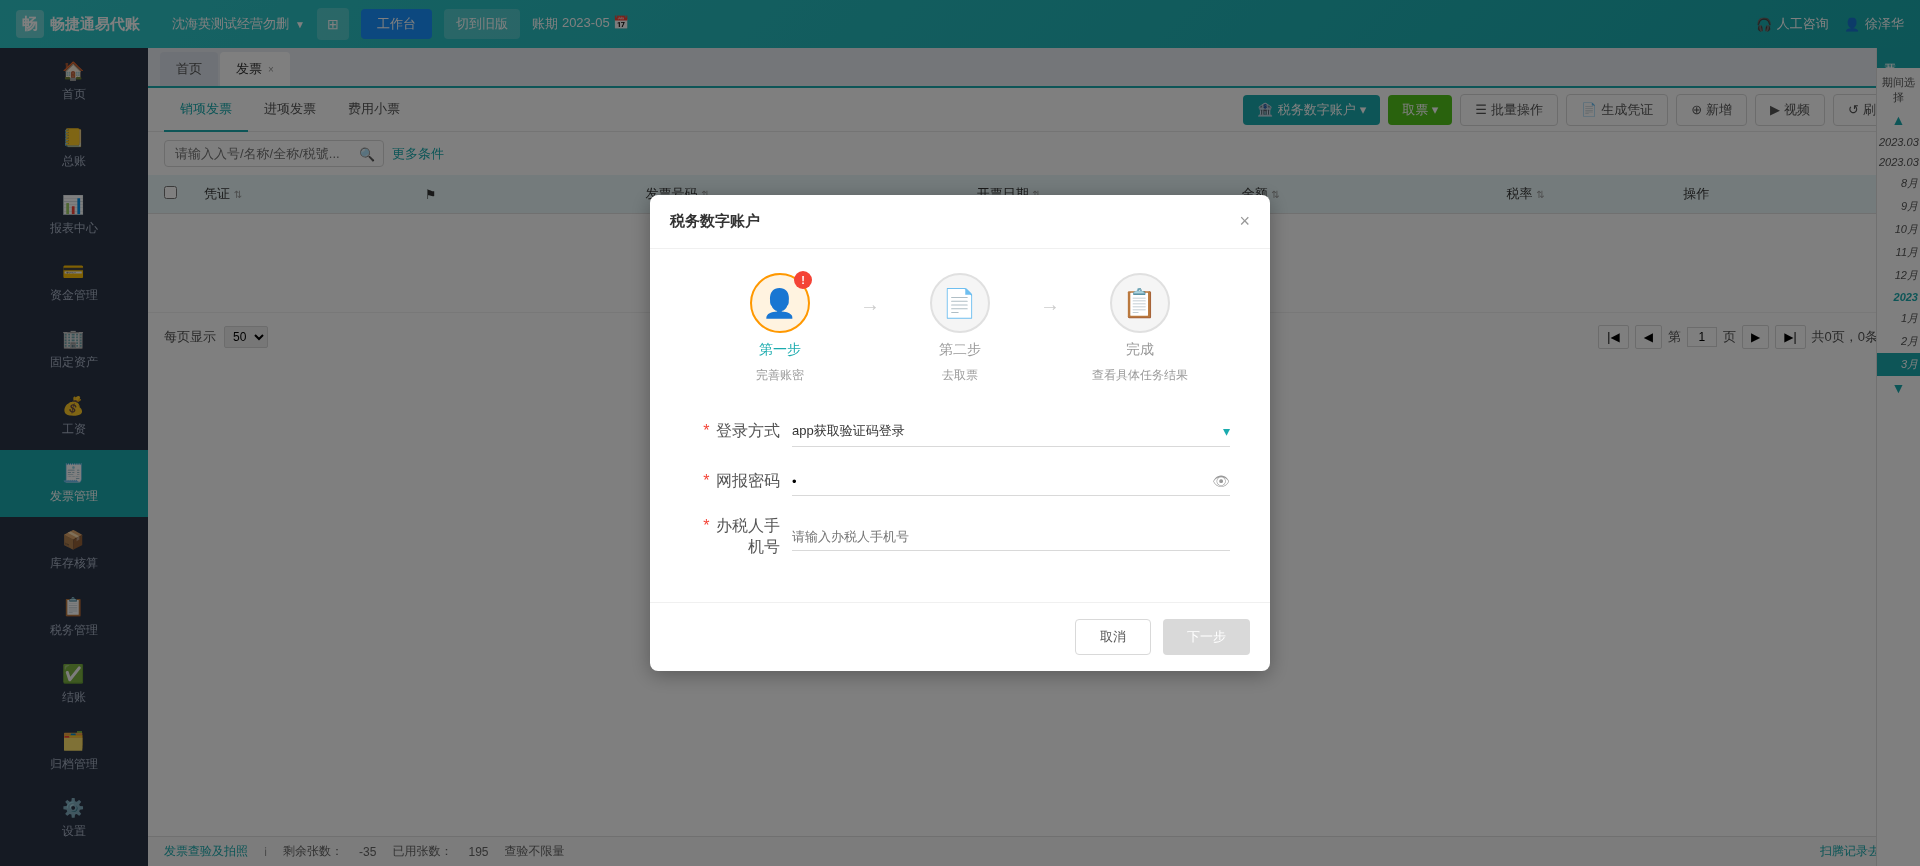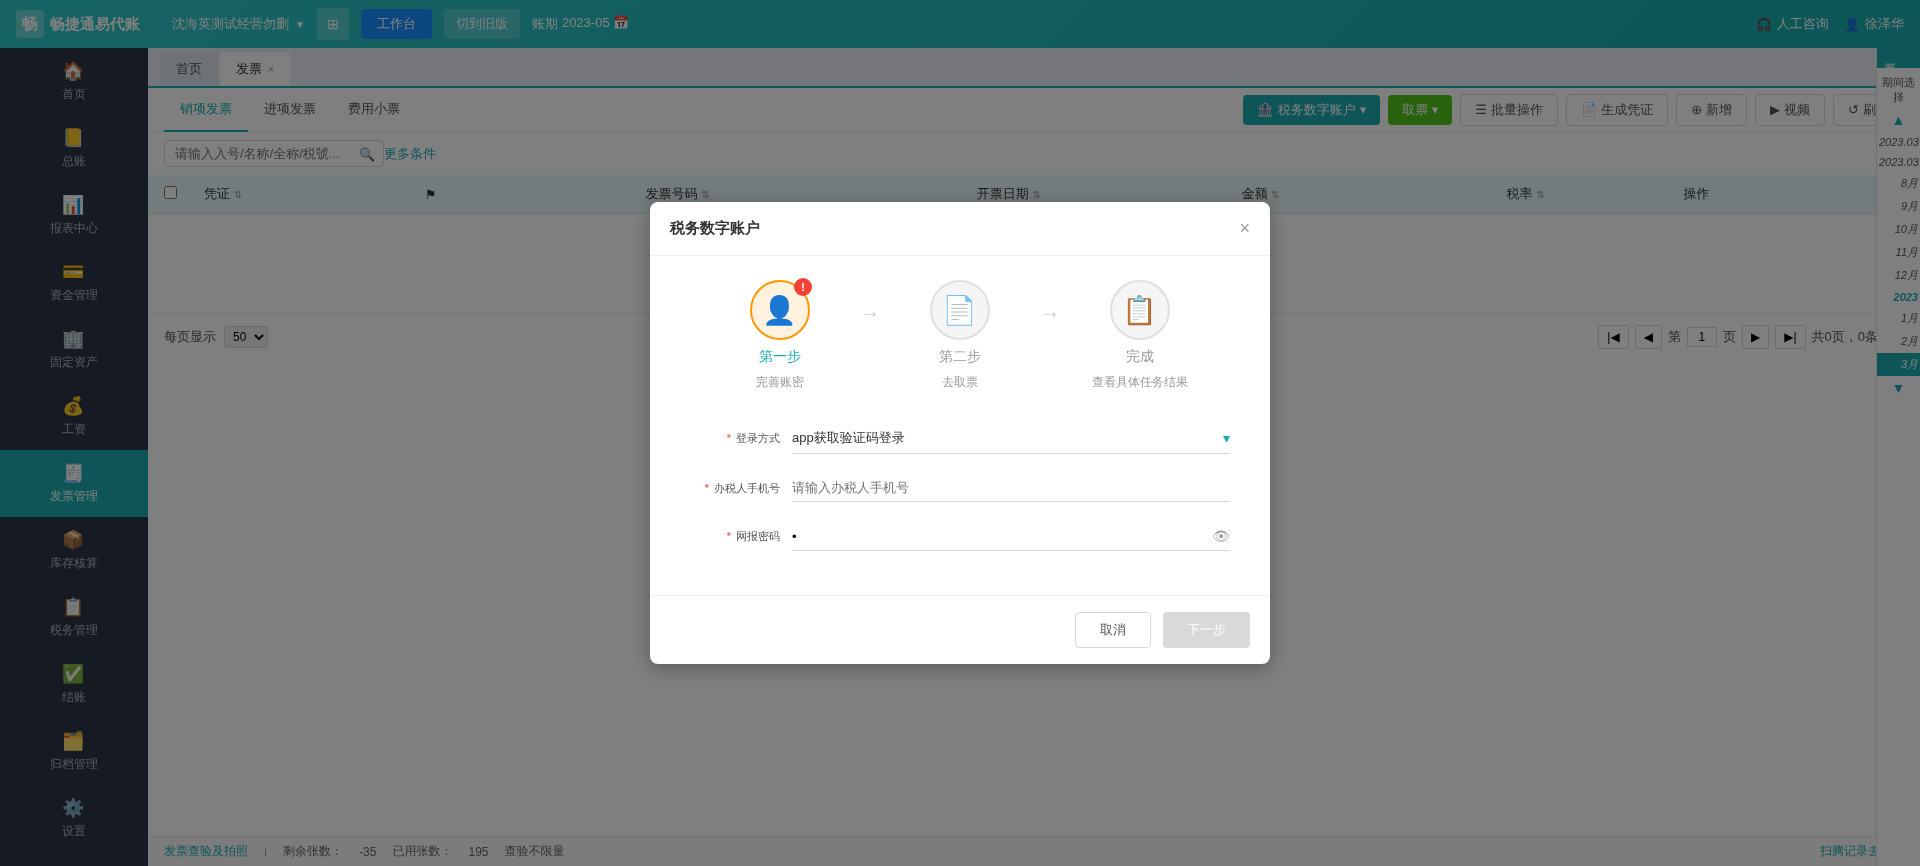--- a/index.html
+++ b/index.html
@@ -203,20 +203,21 @@
       padding: 6px 14px;
       border-radius: 4px;
       font-size: 13px;
       cursor: pointer;
     }
 
     .filter-bar {
       display: flex;
       align-items: center;
       padding: 8px 16px;
+      gap: 8px;
       background: white;
     }
     .filter-input {
       border: 1px solid #d9d9d9;
       border-radius: 4px;
       padding: 5px 30px 5px 10px;
       font-size: 13px;
       width: 220px;
       outline: none;
       position: relative;
@@ -435,21 +436,21 @@
     
     .form-row {
       display: flex;
       align-items: center;
       margin-bottom: 20px;
       gap: 12px;
     }
     .form-label {
       width: 90px;
       text-align: right;
-      font-size: 11px;
+      font-size: 16px;
       color: #555;
       flex-shrink: 0;
     }
     .form-label .required { color: #f44336; margin-right: 2px; }
     .form-control {
       flex: 1;
       border: none;
       border-bottom: 1px solid #d9d9d9;
       padding: 6px 0;
       font-size: 13px;
@@ -790,33 +791,33 @@
           <span>登录方式</span>
         </div>
         <div class="form-select">
           <span class="form-select-text">app获取验证码登录</span>
           <span class="form-select-arrow">▾</span>
         </div>
       </div>
       <div class="form-row">
         <div class="form-label">
           <span class="required">*</span>
-          <span>办税人手机号</span>
-        </div>
-        <input type="text" class="form-control" placeholder="请输入办税人手机号" style="">
+          <span>网报密码</span>
+        </div>
+        <div class="form-password-wrap">
+          <input type="password" value="a" class="" style="flex: 1 1 0%; border: none; outline: none; font-size: 13px; background: transparent;">
+          <span class="eye-icon">👁</span>
+        </div>
       </div>
       <div class="form-row">
         <div class="form-label">
           <span class="required">*</span>
-          <span>网报密码</span>
-        </div>
-        <div class="form-password-wrap">
-          <input type="password" value="a" class="" style="flex: 1 1 0%; border: none; outline: none; font-size: 13px; background: transparent;">
-          <span class="eye-icon">👁</span>
-        </div>
+          <span>办税人手机号</span>
+        </div>
+        <input type="text" class="form-control" placeholder="请输入办税人手机号" style="">
       </div>
     </div>
     <div class="modal-footer">
       <button class="btn-cancel">取消</button>
       <button class="btn-next">下一步</button>
     </div>
   </div>
 </div>
 
 </body></html>

